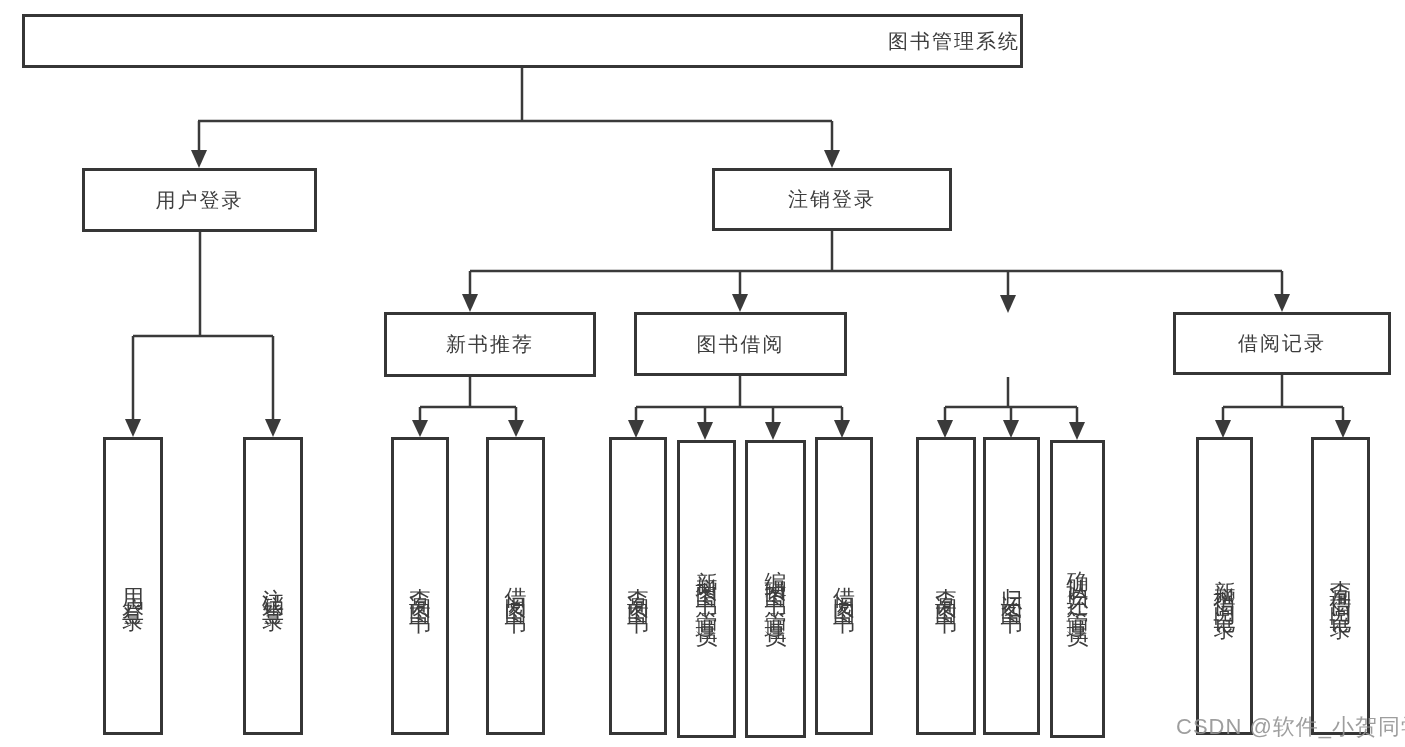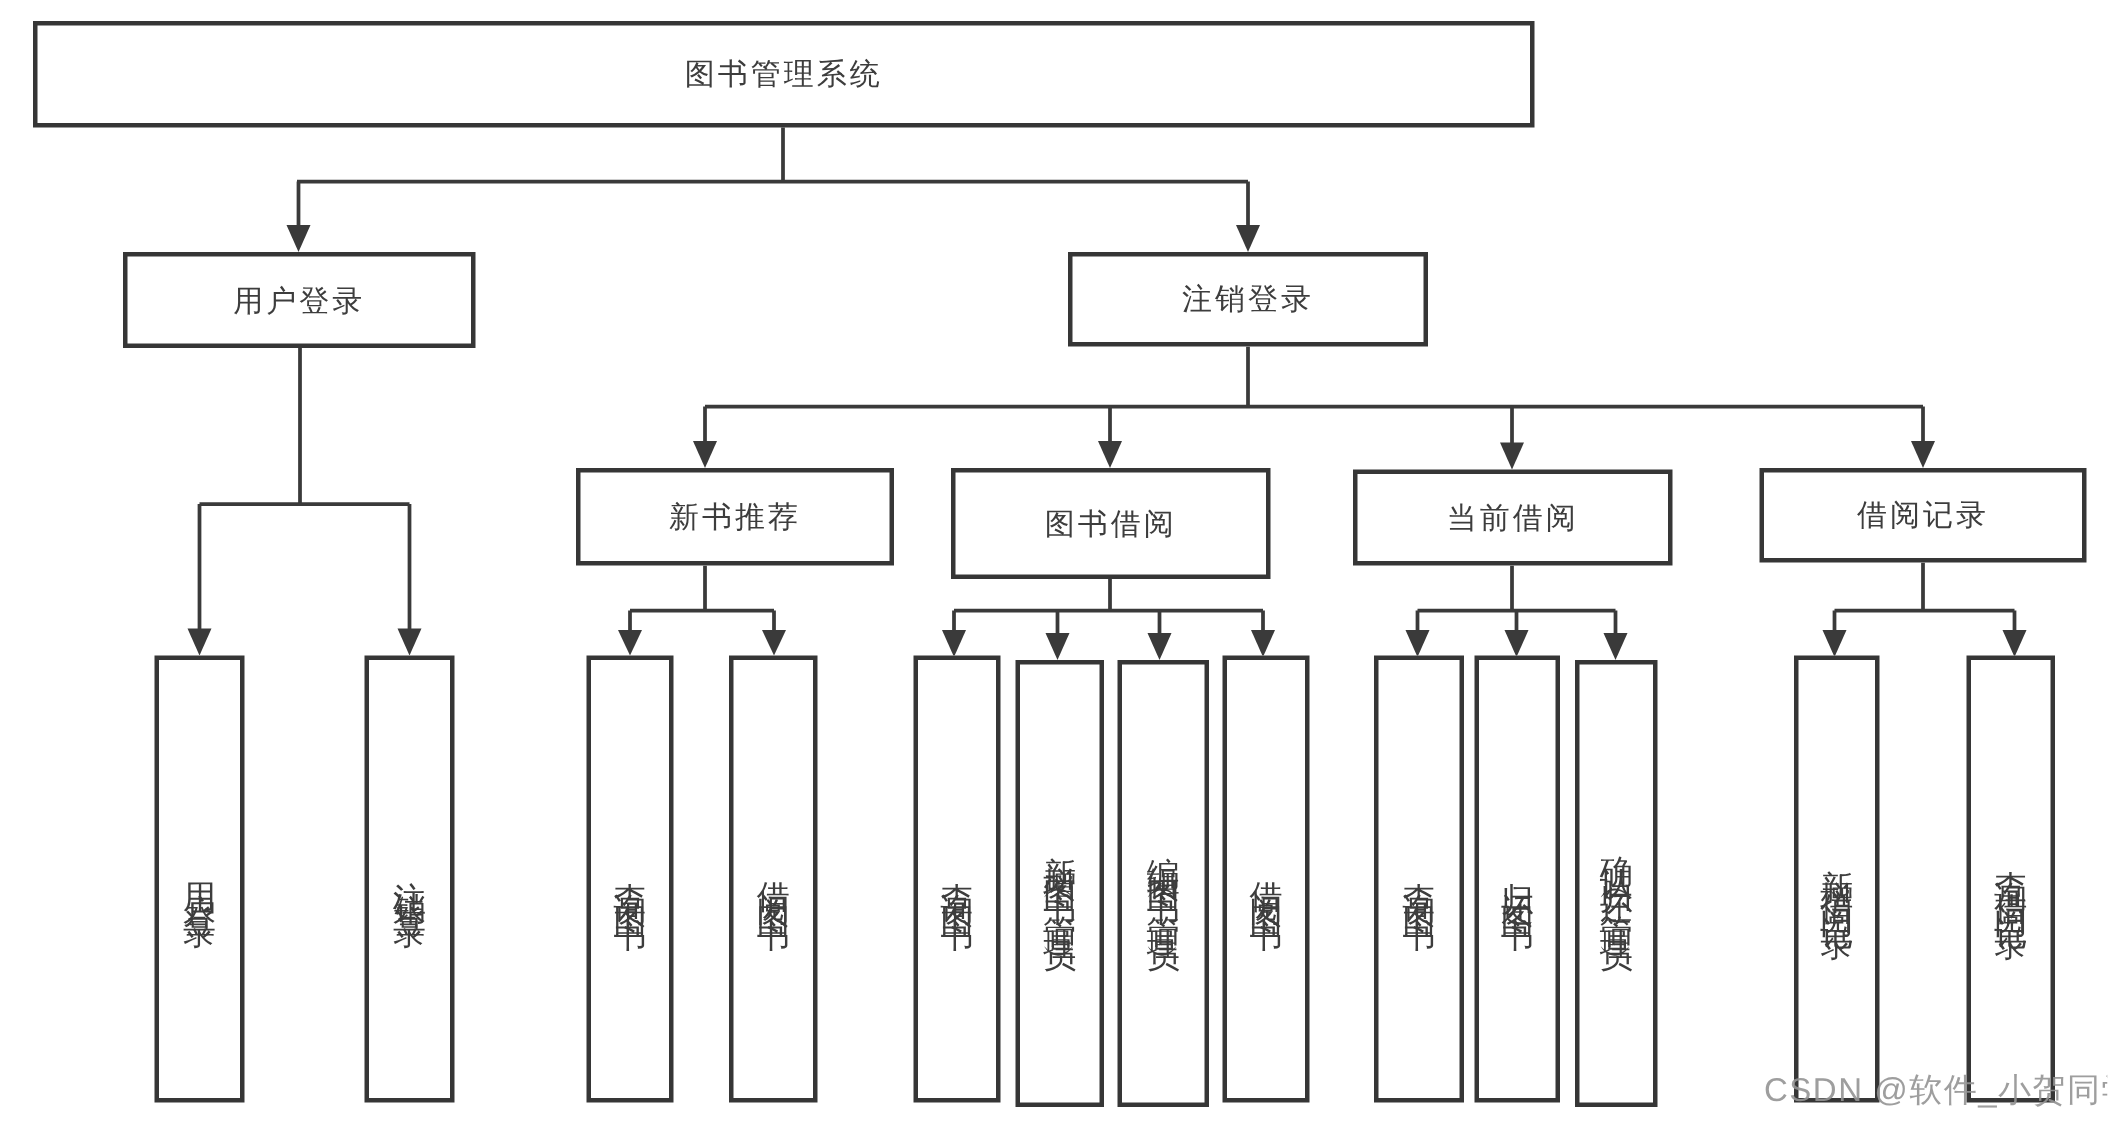--- a/index.html
+++ b/index.html
@@ -112,39 +112,36 @@
         <line x1="1282" y1="375" x2="1282" y2="407" fill="none"></line>
         <line x1="1223" y1="407" x2="1343" y2="407" fill="none"></line>
         <line x1="1223" y1="407" x2="1223" y2="421" fill="none"></line>
         <polygon points="1215,420 1231,420 1223,438" stroke="none"></polygon>
         <line x1="1343" y1="407" x2="1343" y2="421" fill="none"></line>
         <polygon points="1335,420 1351,420 1343,438" stroke="none"></polygon>
       </g>
     </g>
   </svg>
 
-  <div class="box hbox" style="left:22px;top:14px;width:1001px;height:71px;">
+  <div class="box hbox" style="left:22px;top:14px;width:1001px;height:54px;justify-content:flex-end;">
     <span>图书管理系统</span>
   </div>
 
   <div class="box hbox" style="left:82px;top:168px;width:235px;height:64px;">
     <span>用户登录</span>
   </div>
   <div class="box hbox" style="left:712px;top:168px;width:240px;height:63px;">
     <span>注销登录</span>
   </div>
 
   <div class="box hbox" style="left:384px;top:312px;width:212px;height:65px;">
     <span>新书推荐</span>
   </div>
-  <div class="box hbox" style="left:634px;top:312px;width:213px;height:74px;">
+  <div class="box hbox" style="left:634px;top:312px;width:213px;height:64px;">
     <span>图书借阅</span>
-  </div>
-  <div class="box hbox" style="left:902px;top:313px;width:213px;height:64px;">
-    <span>当前借阅</span>
   </div>
   <div class="box hbox" style="left:1173px;top:312px;width:218px;height:63px;">
     <span>借阅记录</span>
   </div>
 
   <div class="box vbox" style="left:103px;top:437px;width:60px;height:298px;">
     <span class="vtxt">用户登录</span>
   </div>
   <div class="box vbox" style="left:243px;top:437px;width:60px;height:298px;">
     <span class="vtxt">注销登录</span>

